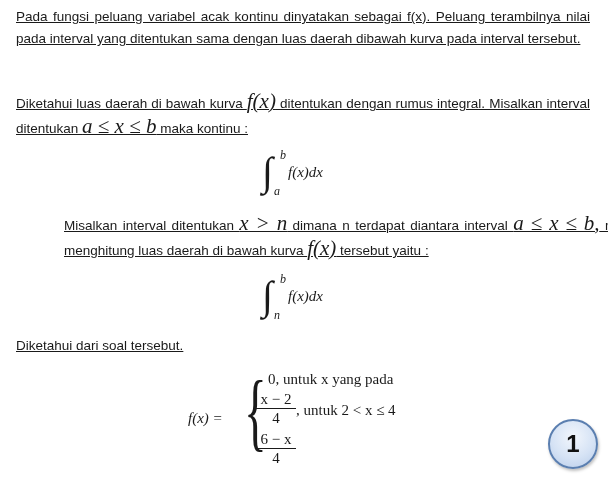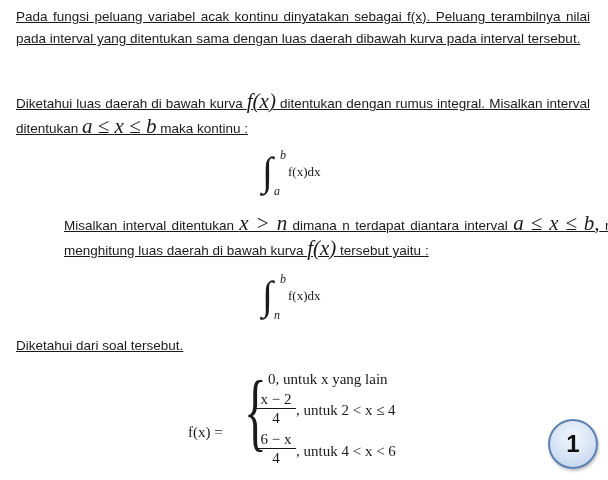--- a/index.html
+++ b/index.html
@@ -11,21 +11,21 @@
       position: absolute; left: 16px; width: 574px;
       font-size: 13.5px; line-height: 22px; text-align: justify; text-decoration: underline;
     }
     .math { font-family: "Liberation Serif", "DejaVu Serif", serif; font-style: italic; font-size: 21px; }
     .integral {
       position: absolute; font-family: "Liberation Serif", "DejaVu Serif", serif;
     }
     .int-sign { position: absolute; font-size: 40px; line-height: 40px; font-style: normal; }
     .int-upper { position: absolute; font-size: 12px; font-style: italic; }
     .int-lower { position: absolute; font-size: 12px; font-style: italic; }
-    .int-body { position: absolute; font-size: 13px; white-space: nowrap; }
+    .int-body { position: absolute; font-size: 15px; font-style: italic; white-space: nowrap; }
     .piecewise { position: absolute; font-family: "Liberation Serif", "DejaVu Serif", serif; font-size: 15px; }
     .brace { position: absolute; font-size: 86px; line-height: 86px; transform: scaleX(0.55); transform-origin: left top; font-weight: 100; }
     .case { position: absolute; white-space: nowrap; }
     .frac { position: absolute; text-align: center; }
     .frac .num { display: block; border-bottom: 1px solid #1a1a1a; padding: 0 2px; line-height: 18px; }
     .frac .den { display: block; line-height: 18px; }
     .badge {
       position: absolute; left: 548px; top: 419px; width: 46px; height: 46px; border-radius: 50%;
       background: radial-gradient(circle at 50% 35%, #f2f6fc 0%, #d6e3f5 55%, #b8cce9 100%);
       border: 2px solid #5b7fb0; box-shadow: 1px 2px 3px rgba(0,0,0,0.25);
@@ -56,28 +56,27 @@
 <div class="integral" style="left:262px; top:276px; width:90px; height:48px;">
   <span class="int-sign" style="left:0; top:0;">∫</span>
   <span class="int-upper" style="left:18px; top:-4px;">b</span>
   <span class="int-lower" style="left:12px; top:32px;">n</span>
   <span class="int-body" style="left:26px; top:12px;">f(x)dx</span>
 </div>
 
 <div class="para" style="top:335px;">Diketahui dari soal tersebut.</div>
 
 <div class="piecewise" style="left:188px; top:368px; width:260px; height:105px;">
-  <span class="case" style="left:0; top:56px; ">f(x) =</span>
+  <span class="case" style="left:0; top:42px; font-style:italic;">f(x) =</span>
   <span class="brace" style="left:56px; top:0;">{</span>
-  <span class="case" style="left:80px; top:3px;">0, untuk x yang lain</span>
+  <span class="case" style="left:80px; top:3px;">0, untuk x yang pada</span>
   <span class="frac" style="left:68px; top:22px; width:40px;">
     <span class="num">x − 2</span>
     <span class="den">4</span>
   </span>
   <span class="case" style="left:108px; top:34px;">, untuk 2 &lt; x ≤ 4</span>
   <span class="frac" style="left:68px; top:62px; width:40px;text-align:center;">
     <span class="num">6 − x</span>
     <span class="den">4</span>
   </span>
-  <span class="case" style="left:108px; top:75px;">, untuk 4 &lt; x &lt; 6</span>
 </div>
 
 <div class="badge">1</div>
 
 </body></html>

